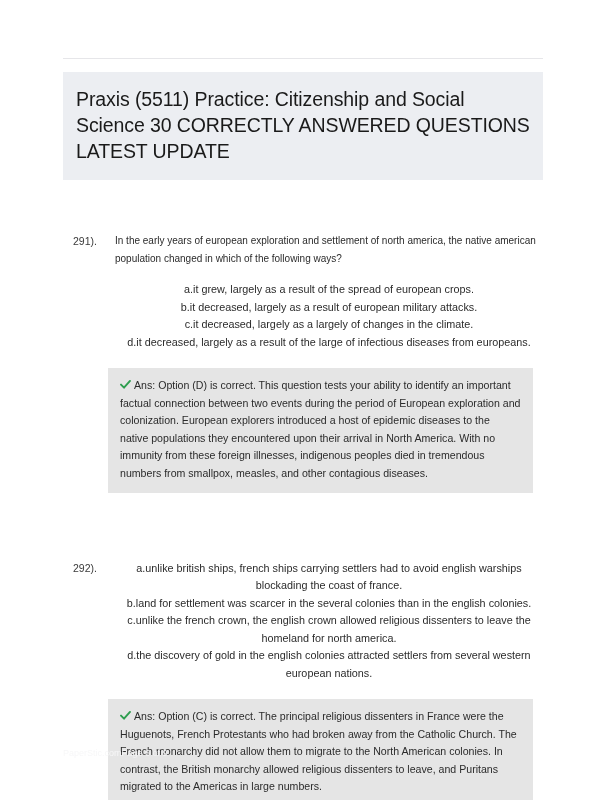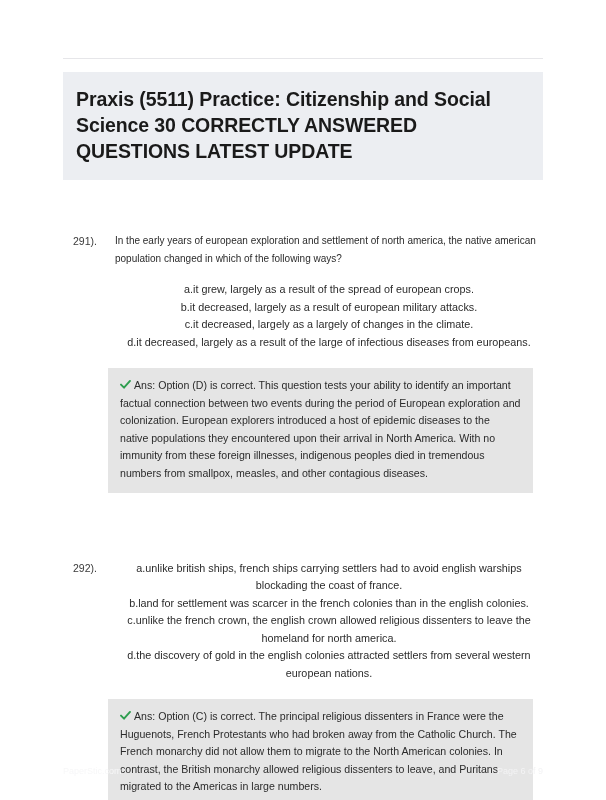--- a/index.html
+++ b/index.html
@@ -41,21 +41,21 @@
     top: 72px;
     width: 480px;
     box-sizing: border-box;
     background: #eceef2;
     padding: 14px 13px 16px 13px;
   }
   .title-banner .title-text {
     font-size: 19.5px;
     line-height: 26px;
     color: #1a1a1a;
-    font-weight: 700;
+    font-weight: 400;
     letter-spacing: -0.1px;
   }
 
   
   .content {
     position: absolute;
     left: 0;
     top: 186px;
     width: 606px;
   }
@@ -119,24 +119,23 @@
   }
   .check-icon svg { display: block; }
 
   .spacer-q { height: 21px; }
   .spacer-a { height: 17px; }
 
   
   .footer {
     position: absolute;
     left: 63px;
-    top: 766px;
+    top: 748px;
     width: 480px;
     display: flex;
-    justify-content: space-between;
     align-items: baseline;
     font-size: 9px;
     color: #fafafb;
   }
   .footer .fleft { color: #f7f7f8; }
   .footer .fright { color: #f3f3f4; }
 </style>
 </head>
 <body>
 
@@ -171,21 +170,21 @@
     </div>
 
     <div class="spacer-q"></div>
 
     <div class="qblock">
       <div class="qrow">
         <div class="qnum">292).</div>
         <div class="qbody">
           <div class="opts">
             <div class="opt">a.unlike british ships, french ships carrying settlers had to avoid english warships blockading the coast of france.</div>
-            <div class="opt">b.land for settlement was scarcer in the french colonies than in the english colonies.</div>
+            <div class="opt">b.land for settlement was scarcer in the several colonies than in the english colonies.</div>
             <div class="opt">c.unlike the french crown, the english crown allowed religious dissenters to leave the homeland for north america.</div>
             <div class="opt">d.the discovery of gold in the english colonies attracted settlers from several western european nations.</div>
           </div>
         </div>
       </div>
       <div class="spacer-a"></div>
       <div class="answer-box"><span class="check-icon"><svg width="11" height="11" viewBox="0 0 11 11" xmlns="http://www.w3.org/2000/svg">
               <path d="M1 5.6 L4 8.7 L10 1.9" fill="none" stroke="#2e9e4f" stroke-width="1.9" stroke-linecap="round" stroke-linejoin="round"></path>
             </svg></span><span>Ans: Option (C) is correct. The principal religious dissenters in France were the Huguenots, French Protestants who had broken away from the Catholic Church. The French monarchy did not allow them to migrate to the North American colonies. In contrast, the British monarchy allowed religious dissenters to leave, and Puritans migrated to the Americas in large numbers.</span></div>
     </div>

